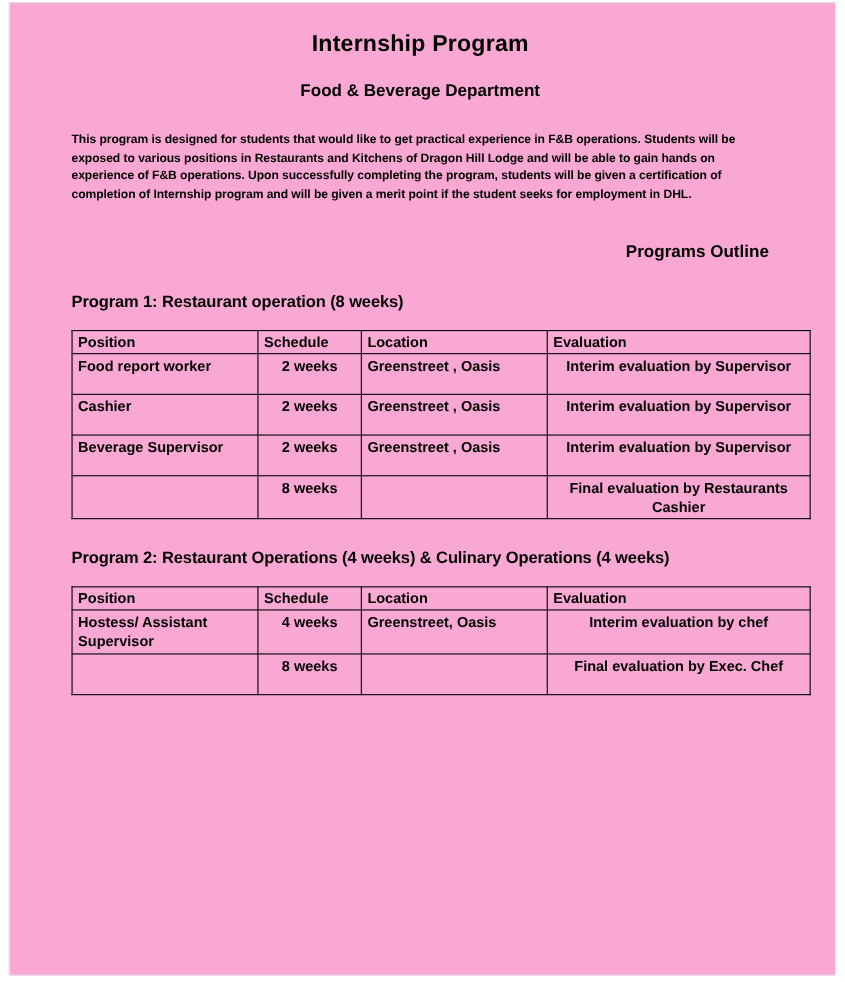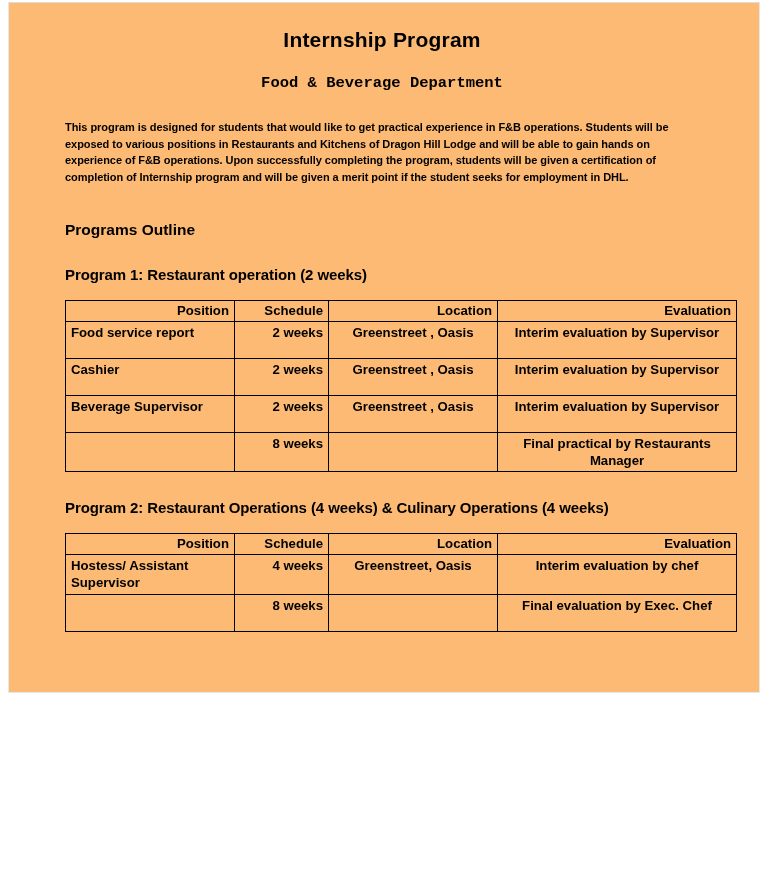--- a/index.html
+++ b/index.html
@@ -13,23 +13,23 @@
     height: 893px;
     font-family: "Liberation Sans", sans-serif;
     color: #000000;
     overflow: hidden;
   }
 
   #page {
     position: relative;
     box-sizing: border-box;
     width: 752px;
-    height: 691px;
+    height: 885px;
     margin: 2px 0 0 8px;
-    background: #fdba74;
+    background: #f9a8d4;
     border: 1px solid #e7e7e7;
     border-top-color: #dddddd;
     overflow: hidden;
   }
 
   #content {
     position: absolute;
     left: 56px;
     top: 18px;
     width: 634px;
@@ -45,37 +45,36 @@
     line-height: 1.2;
   }
 
   .doc-subtitle {
     font-size: 15.5px;
     font-weight: bold;
     text-align: center;
     margin: 0;
     padding-top: 22px;
     line-height: 1.2;
-    font-family: Liberation Mono, monospace;
   }
 
   .intro {
     font-size: 11px;
     font-weight: bold;
     line-height: 1.52;
     margin: 0;
     padding-top: 26px;
     text-align: left;
     letter-spacing: -0.05px;
   }
 
   .section-title {
     font-size: 15.5px;
     font-weight: bold;
-    text-align: left;
+    text-align: right;
     margin: 0;
     padding-top: 35px;
     line-height: 1.2;
   }
 
   .program-heading {
     font-size: 15px;
     font-weight: bold;
     margin: 0;
     padding-top: 26px;
@@ -97,33 +96,33 @@
 
   table.prog-table td {
     border: 1.4px solid #000000;
     padding: 2px 5px 2px 5px;
     vertical-align: top;
     line-height: 1.32;
     word-wrap: break-word;
   }
 
   table.prog-table tr.header-row td {
-    text-align: right;
+    text-align: left;
     height: 17px;
     padding-top: 1px;
     padding-bottom: 1px;
   }
 
   table.prog-table tr.body-row td {
     height: 32px;
   }
 
   .col-position  { width: 158px; text-align: left; }
-  .col-schedule  { width: 83px;  text-align: right; }
-  .col-location  { width: 158px; text-align: center; }
+  .col-schedule  { width: 83px;  text-align: center; }
+  .col-location  { width: 158px; }
   .col-evaluation{ width: 228px; text-align: center; }
 
   .footnote {
     font-size: 13.6px;
     font-weight: bold;
     line-height: 1.5;
     margin: 0;
     padding-top: 5px;
     padding-left: 4px;
     letter-spacing: -0.05px;
@@ -136,54 +135,54 @@
   <div id="content">
 
     <h1 class="doc-title">Internship Program</h1>
 
     <h2 class="doc-subtitle">Food &amp; Beverage Department</h2>
 
     <p class="intro">This program is designed for students that would like to get practical experience in F&amp;B operations. Students will be exposed to various positions in Restaurants and Kitchens of Dragon Hill Lodge and will be able to gain hands on experience of F&amp;B operations. Upon successfully completing the program, students will be given a certification of completion of Internship program and will be given a merit point if the student seeks for employment in DHL.</p>
 
     <h2 class="section-title">Programs Outline</h2>
 
-    <h3 class="program-heading">Program 1: Restaurant operation (2 weeks)</h3>
+    <h3 class="program-heading">Program 1: Restaurant operation (8 weeks)</h3>
 
     <div class="tbl-wrap">
       <table class="prog-table">
         <tbody>
           <tr class="header-row">
             <td class="col-position">Position</td>
             <td class="col-schedule">Schedule</td>
             <td class="col-location">Location</td>
             <td class="col-evaluation">Evaluation</td>
           </tr>
           <tr class="body-row">
-            <td class="col-position">Food service report</td>
+            <td class="col-position">Food report worker</td>
             <td class="col-schedule">2 weeks</td>
             <td class="col-location">Greenstreet , Oasis</td>
             <td class="col-evaluation">Interim evaluation by Supervisor</td>
           </tr>
           <tr class="body-row">
             <td class="col-position">Cashier</td>
             <td class="col-schedule">2 weeks</td>
             <td class="col-location">Greenstreet , Oasis</td>
             <td class="col-evaluation">Interim evaluation by Supervisor</td>
           </tr>
           <tr class="body-row">
             <td class="col-position">Beverage Supervisor</td>
             <td class="col-schedule">2 weeks</td>
             <td class="col-location">Greenstreet , Oasis</td>
             <td class="col-evaluation">Interim evaluation by Supervisor</td>
           </tr>
           <tr class="body-row">
             <td class="col-position"></td>
             <td class="col-schedule">8 weeks</td>
             <td class="col-location"></td>
-            <td class="col-evaluation">Final practical by Restaurants Manager</td>
+            <td class="col-evaluation">Final evaluation by Restaurants Cashier</td>
           </tr>
         </tbody>
       </table>
     </div>
 
 
     <h3 class="program-heading">Program 2: Restaurant Operations (4 weeks) &amp; Culinary Operations (4 weeks)</h3>
 
     <div class="tbl-wrap">
       <table class="prog-table">

